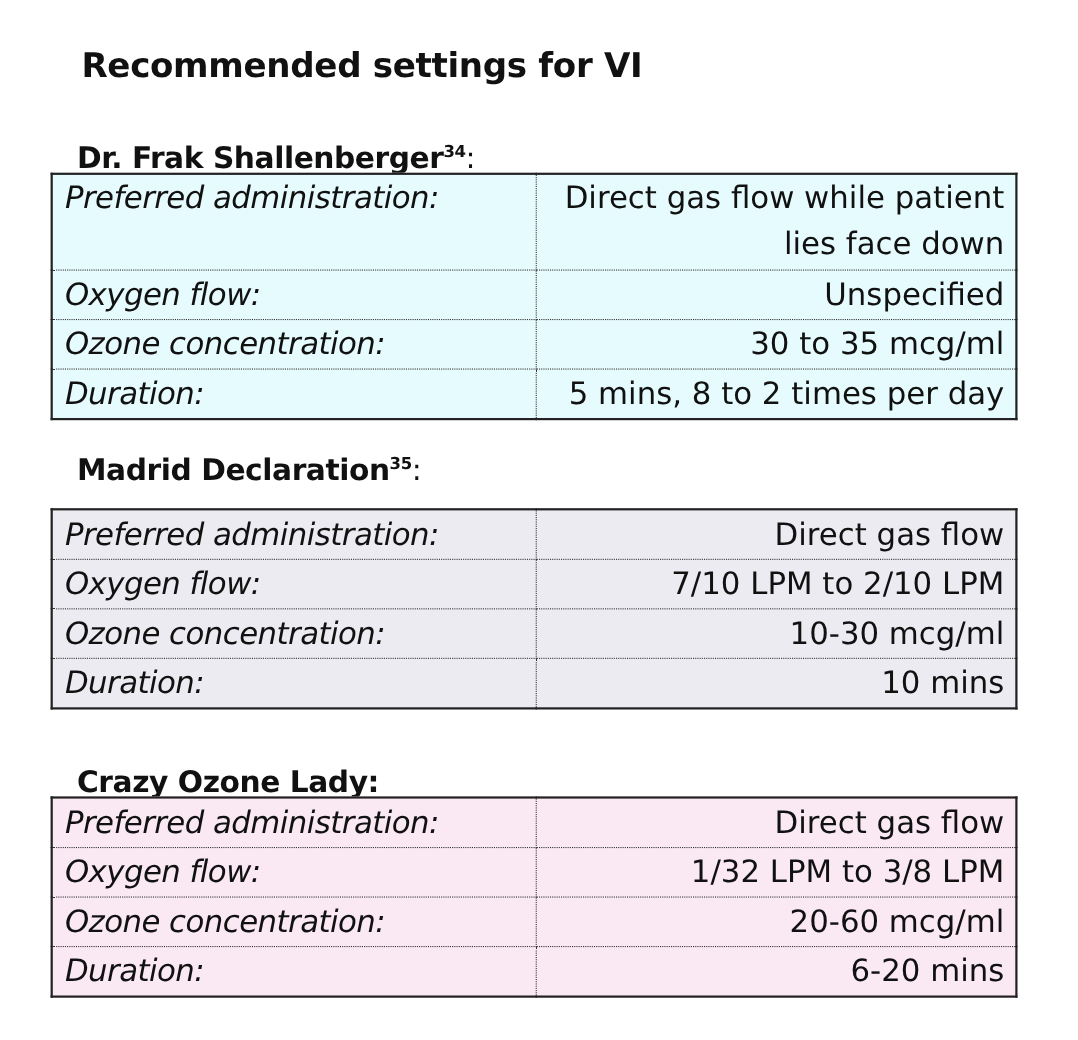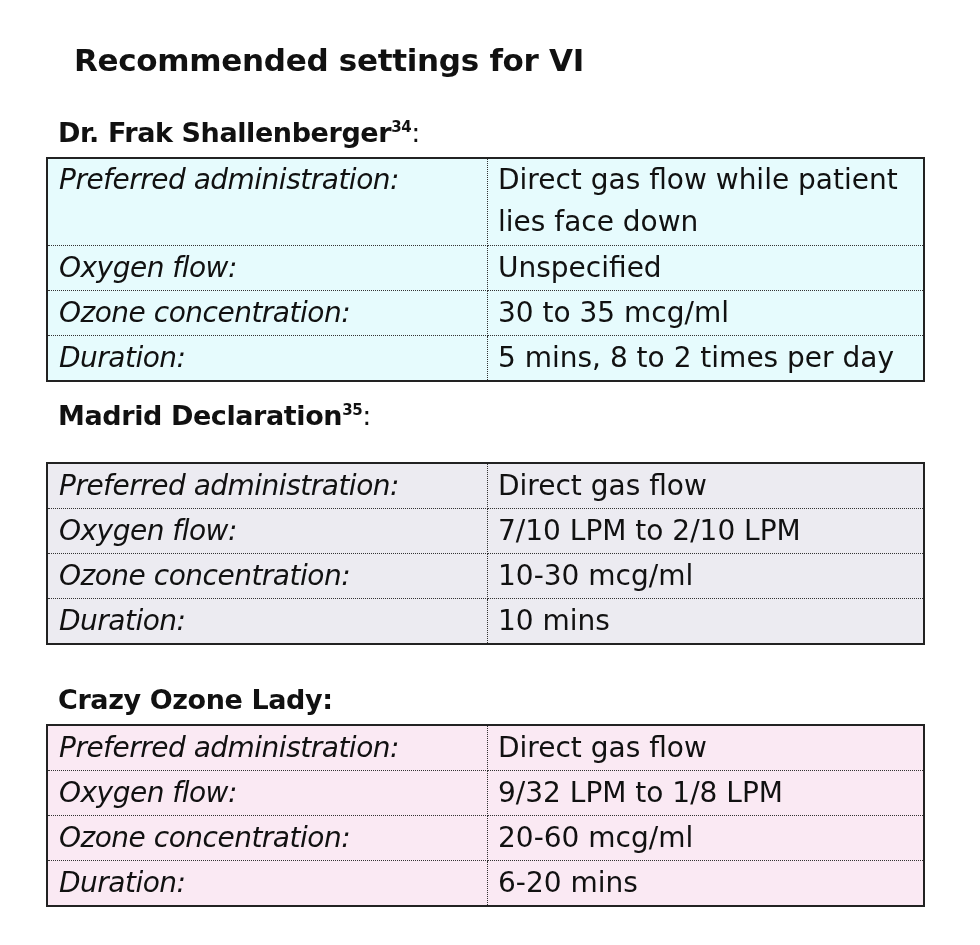--- a/index.html
+++ b/index.html
@@ -1,32 +1,32 @@
 <!DOCTYPE html>
 <html><head>
 <meta charset="utf-8">
 <style>
   html, body { margin: 0; padding: 0; background: #ffffff; }
   body { width: 980px; height: 945px; position: relative; overflow: hidden;
          font-family: "DejaVu Sans", sans-serif; color: #111; }
   .title { position: absolute; left: 58px; top: 26px; margin: 16px;
            font-size: 31px; font-weight: bold; letter-spacing: -0.3px; }
-  .section-heading { position: absolute; left: 58px; margin: 0;
+  .section-heading { position: absolute; left: 58px; margin: 12px;
            font-size: 27px; font-weight: bold; letter-spacing: -0.4px; }
   .section-heading sup { font-size: 15px; vertical-align: 10px; }
   .section-heading .colon { font-weight: normal; }
   table.settings { position: absolute; left: 46px; width: 879px;
            border-collapse: collapse; border: 2px solid #222;
            font-size: 28px; }
   table.settings td { padding: 0 10px; height: 44px; vertical-align: middle;
            border-bottom: 1px dotted #333; line-height: 42px; }
   table.settings tr:last-child td { border-bottom: none; }
   table.settings td.label { width: 418px; font-style: italic; font-family: "DejaVu Sans", sans-serif;
            border-right: 1px dotted #333; padding-left: 11px; }
-  table.settings td.value { padding-left: 10px; }
+  table.settings td.value { padding-left: 10px; text-align: right; }
   table.settings td.tall { vertical-align: top; height: 86px; }
   .cyan { background: #e6fbfd; }
   .gray { background: #ecebf1; }
   .pink { background: #fae9f3; }
   .italic-lbl { letter-spacing: -0.5px; }
 </style>
 </head>
 <body>
 
 <h1 class="title">Recommended settings for VI</h1>
@@ -77,21 +77,21 @@
 
 <h2 class="section-heading" style="top:684px;"><span>Crazy Ozone Lady:</span></h2>
 <table class="settings pink" style="top:724px;">
   <tbody>
       <tr>
     <td class="label italic-lbl">Preferred administration:</td>
     <td class="value">Direct gas flow</td>
   </tr>
   <tr>
     <td class="label italic-lbl">Oxygen flow:</td>
-    <td class="value">9/32 LPM to 1/8 LPM</td>
+    <td class="value">1/32 LPM to 3/8 LPM</td>
   </tr>
   <tr>
     <td class="label italic-lbl">Ozone concentration:</td>
     <td class="value">20-60 mcg/ml</td>
   </tr>
   <tr>
     <td class="label italic-lbl">Duration:</td>
     <td class="value">6-20 mins</td>
   </tr>
 </tbody>

